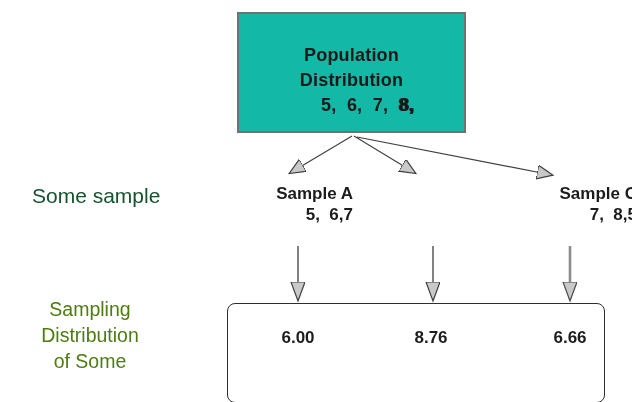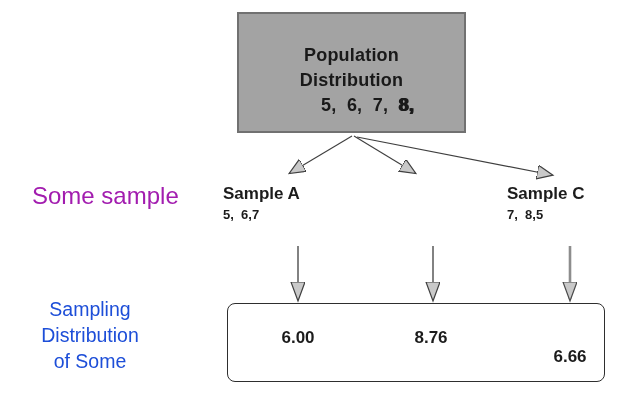--- a/index.html
+++ b/index.html
@@ -10,21 +10,21 @@
     position: relative; overflow: hidden;
   }
   .canvas {
     position: absolute; left: 0; top: 0;
     width: 632px; height: 402px;
   }
   
   .pop-box {
     position: absolute; left: 237px; top: 12px;
     width: 229px; height: 121px;
-    background: #a3a3a3;
+    background: #14b8a6;
     border: 2px solid #717171;
     text-align: center;
     padding-top: 29px;
   }
   .pop-box .line {
     font-size: 18px; font-weight: bold; color: #191919;
     line-height: 25px; letter-spacing: 0.2px;
   }
   .pop-values { white-space: pre; margin-left: 32px; }
   .heavy {
@@ -33,60 +33,60 @@
   }
   
   svg.connectors {
     position: absolute; left: 0; top: 0;
     width: 632px; height: 402px;
     pointer-events: none;
   }
   
   .sample {
     position: absolute; top: 183px;
-    width: 130px; text-align: left;
+    width: 130px; text-align: right;
   }
   .sample .sample-name {
     font-size: 17px; font-weight: bold; color: #1c1c1c;
     line-height: 21px;
   }
   .sample .sample-values {
-    font-size: 13px; font-weight: bold; color: #1c1c1c;
+    font-size: 17px; font-weight: bold; color: #1c1c1c;
     line-height: 22px; white-space: pre;
   }
   .sample-a { left: 223px; }
   .sample-b { left: 365px; }
   .sample-c { left: 507px; }
   
   .caption-samples {
     position: absolute; left: 32px; top: 182px;
-    font-size: 24px; color: #a21caf; line-height: 27px;
+    font-size: 21px; color: #14532d; line-height: 27px;
   }
   .caption-means {
     position: absolute; left: 15px; top: 296px;
     width: 150px; text-align: center;
-    font-size: 19.5px; color: #1d4ed8; line-height: 26px;
+    font-size: 19.5px; color: #4d7c0f; line-height: 26px;
   }
   
   .means-box {
     position: absolute; left: 227px; top: 303px;
-    width: 378px; height: 79px;
+    width: 378px; height: 100px;
     background: #ffffff;
     border: 1.6px solid #2e2e2e;
     border-radius: 8px;
   }
   .mean-value {
     position: absolute; top: 24px;
     transform: translateX(-50%);
     font-size: 17px; font-weight: bold; color: #1c1c1c;
     white-space: nowrap;
   }
   .mean-a { left: 70px; }
   .mean-b { left: 203px; }
-  .mean-c { left: 342px; margin-top: 19px; }
+  .mean-c { left: 342px; }
 </style>
 </head>
 <body>
 
 <div class="canvas">
 
   <div class="pop-box">
     <div class="line">Population</div>
     <div class="line">Distribution</div>
     <div class="line pop-values"><span>5,  6,  7,  </span><span class="heavy">8,</span></div>

